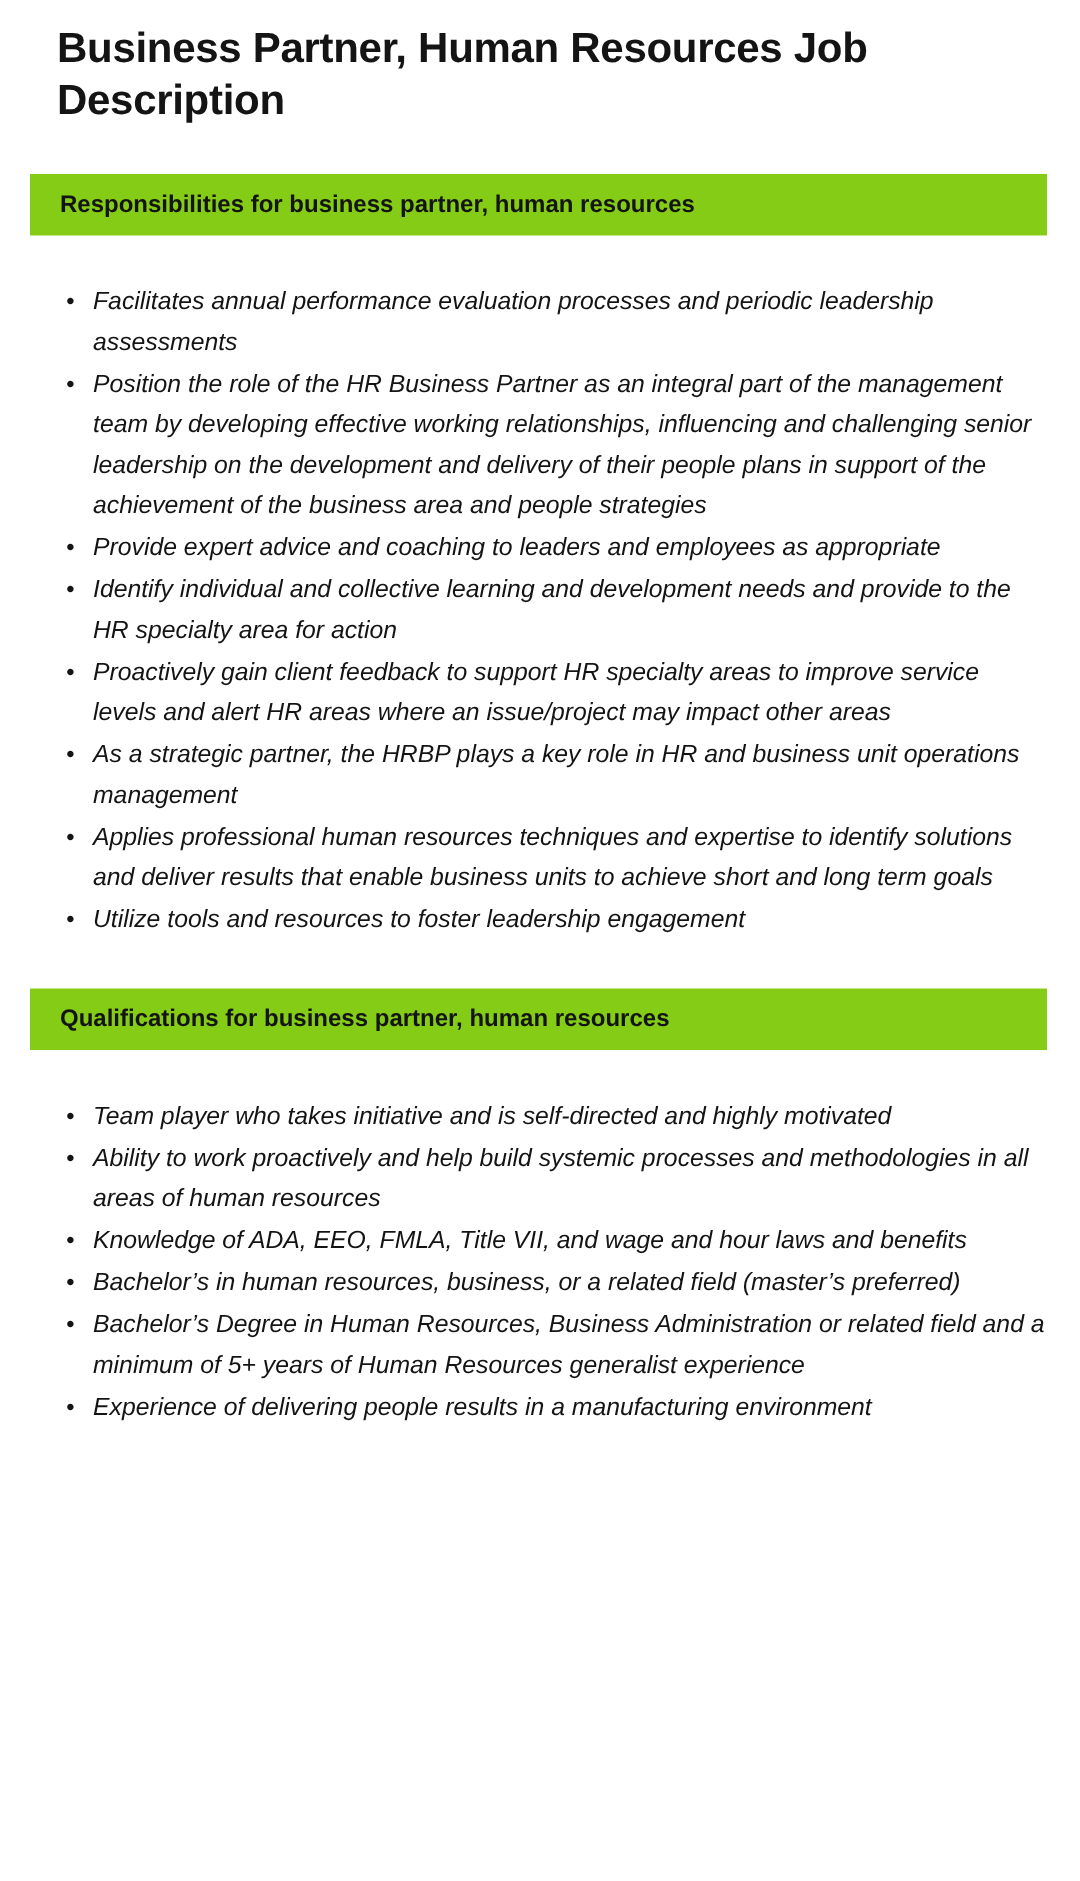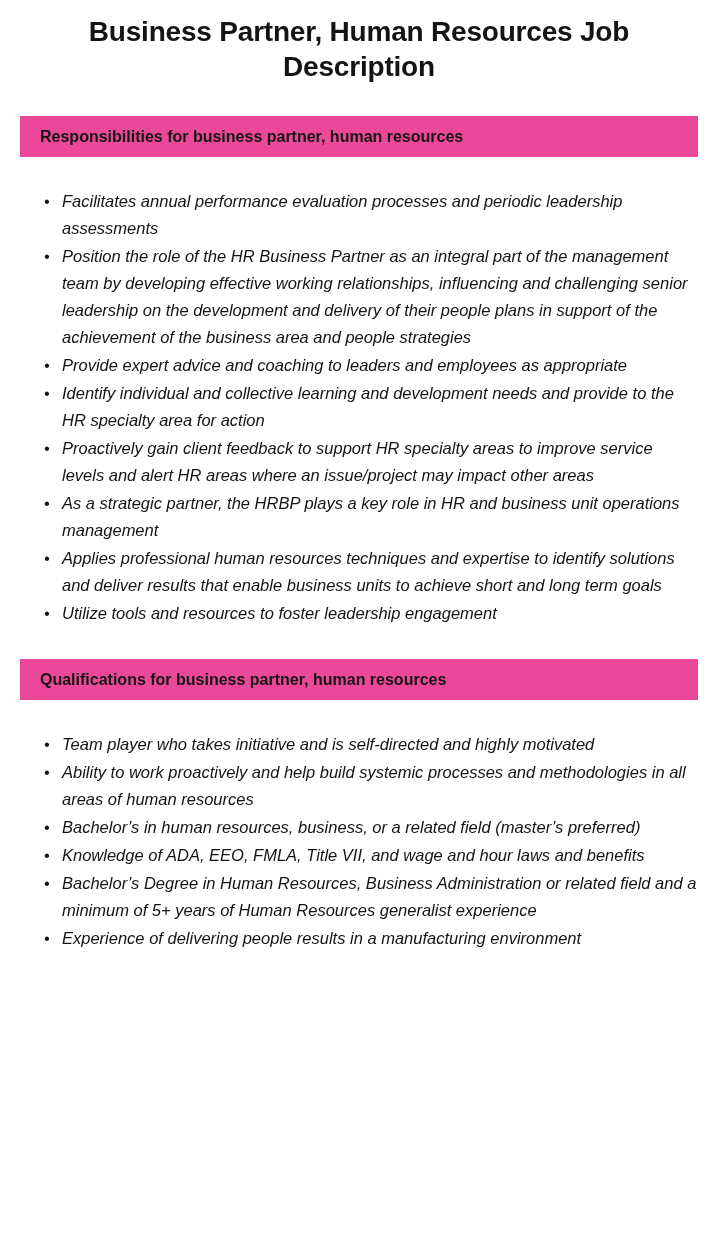--- a/index.html
+++ b/index.html
@@ -15,34 +15,34 @@
     -webkit-font-smoothing: antialiased;
   }
   .page {
     padding: 8px 22px 30px 20px;
     box-sizing: border-box;
   }
   .doc-title {
     font-size: 28px;
     line-height: 35px;
     font-weight: 700;
-    text-align: center;
+    text-align: left;
     margin: 6px 18px 0 18px;
     letter-spacing: -0.2px;
   }
   .intro {
     font-size: 16.5px;
     line-height: 27px;
     margin: 26px 0 0 0;
   }
   .job-section {
     margin-top: 32px;
   }
   .section-heading {
-    background: #ec4899;
+    background: #84cc16;
     font-size: 16px;
     line-height: 20px;
     font-weight: 700;
     margin: 0;
     padding: 11px 20px 10px 20px;
     letter-spacing: 0;
   }
   .bullet-list {
     list-style: none;
     margin: 31px 0 0 0;
@@ -84,20 +84,20 @@
           <li>As a strategic partner, the HRBP plays a key role in HR and business unit operations management</li>
           <li>Applies professional human resources techniques and expertise to identify solutions and deliver results that enable business units to achieve short and long term goals</li>
           <li>Utilize tools and resources to foster leadership engagement</li>
         </ul>
       </section>
       <section class="job-section">
         <h2 class="section-heading">Qualifications for business partner, human resources</h2>
         <ul class="bullet-list">
           <li>Team player who takes initiative and is self-directed and highly motivated</li>
           <li>Ability to work proactively and help build systemic processes and methodologies in all areas of human resources</li>
+          <li>Knowledge of ADA, EEO, FMLA, Title VII, and wage and hour laws and benefits</li>
           <li>Bachelor’s in human resources, business, or a related field (master’s preferred)</li>
-          <li>Knowledge of ADA, EEO, FMLA, Title VII, and wage and hour laws and benefits</li>
           <li>Bachelor’s Degree in Human Resources, Business Administration or related field and a minimum of 5+ years of Human Resources generalist experience</li>
           <li>Experience of delivering people results in a manufacturing environment</li>
         </ul>
       </section>
     </div>
 </div>
 
 </body></html>

